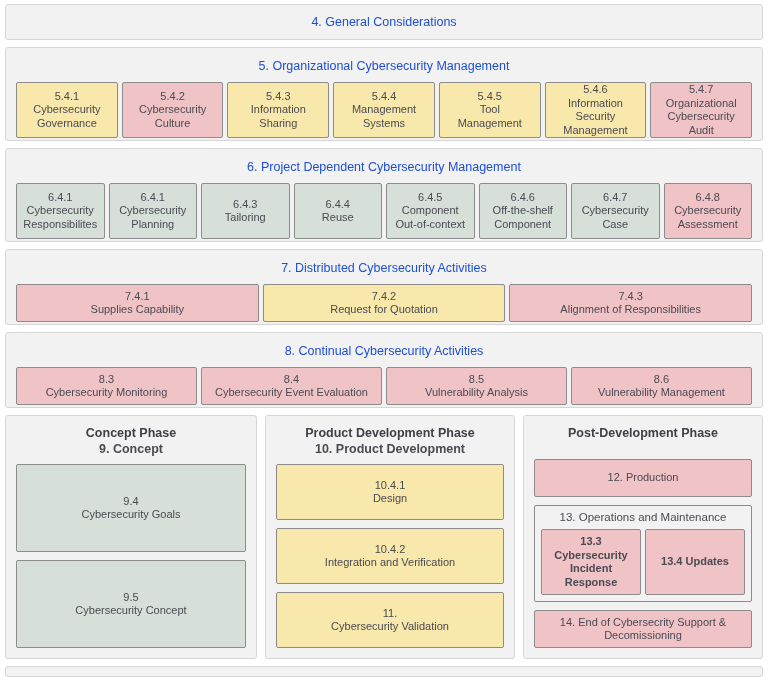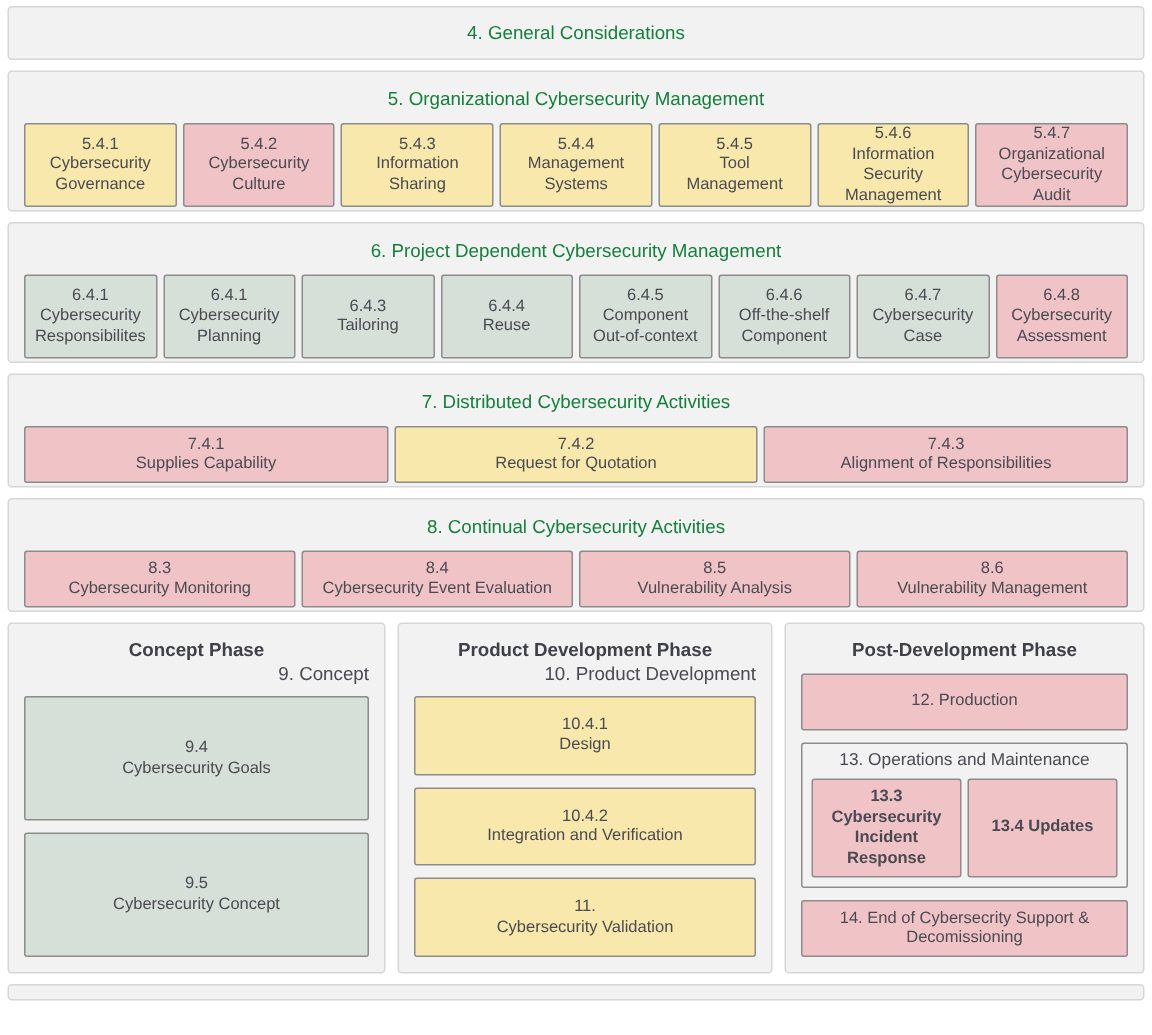--- a/index.html
+++ b/index.html
@@ -27,21 +27,21 @@
     background: #f2f2f2;
     border: 1px solid #d6d6d6;
     border-radius: 3px;
     box-sizing: border-box;
     padding: 7px 10px 2px 10px;
   }
   .section-title {
     text-align: center;
     font-size: 12.5px;
     line-height: 18px;
-    color: #15803d;
+    color: #1d4ed8;
     padding: 2px 0 7px 0;
     white-space: nowrap;
   }
   .row {
     display: flex;
     gap: 4px;
     align-items: stretch;
   }
   .row > .box { flex: 1 1 0; }
 
@@ -101,29 +101,29 @@
   .phase-post    { flex: 1 1 auto; }
   .phase-head {
     text-align: center;
     font-size: 12.5px;
     line-height: 16px;
     font-weight: bold;
     color: #3f4048;
     white-space: nowrap;
   }
   .phase-sub {
-    text-align: right;
+    text-align: center;
     font-size: 12.5px;
     line-height: 17px;
-    font-weight: normal;
+    font-weight: bold;
     color: #4a4a52;
     padding-bottom: 6px;
     white-space: nowrap;
   }
-  .phase-head.solo { padding-bottom: 8px; }
+  .phase-head.solo { padding-bottom: 18px; }
   .stack {
     display: flex;
     flex-direction: column;
     gap: 8px;
     flex: 1 1 auto;
   }
   .stack > .box { flex: 1 1 0; min-height: 38px; }
 
   
   .subgroup {

